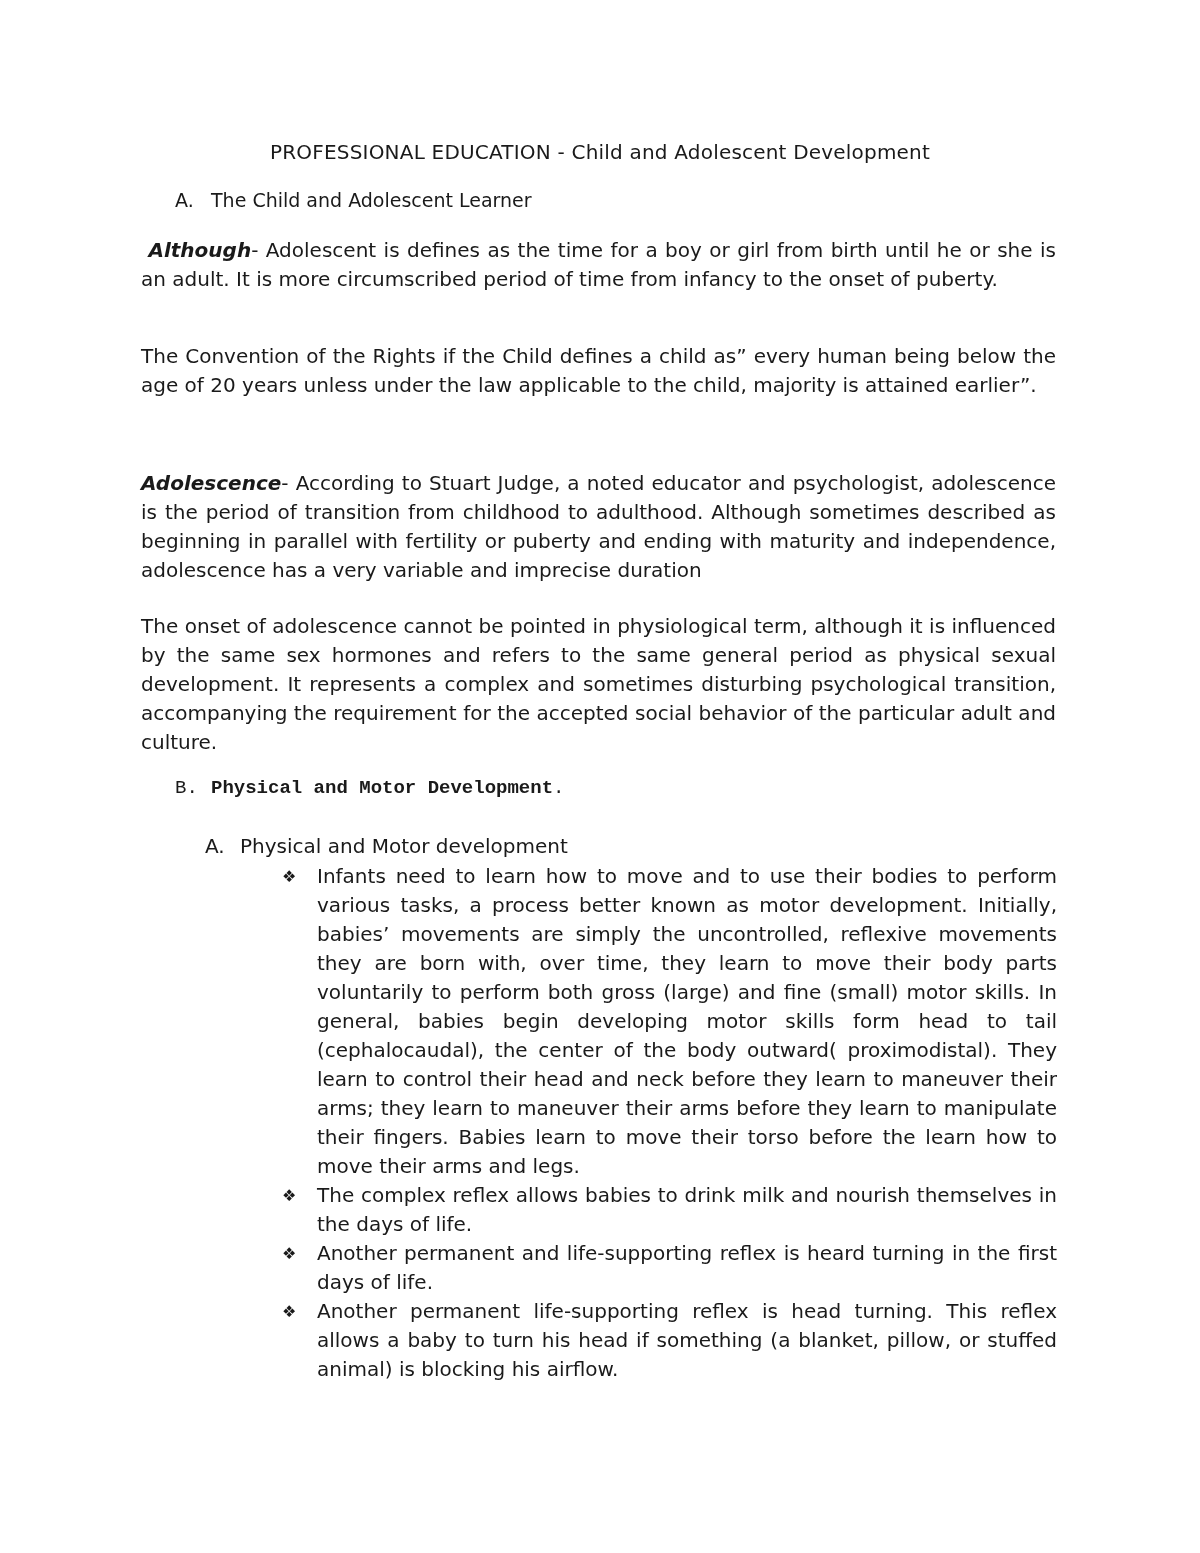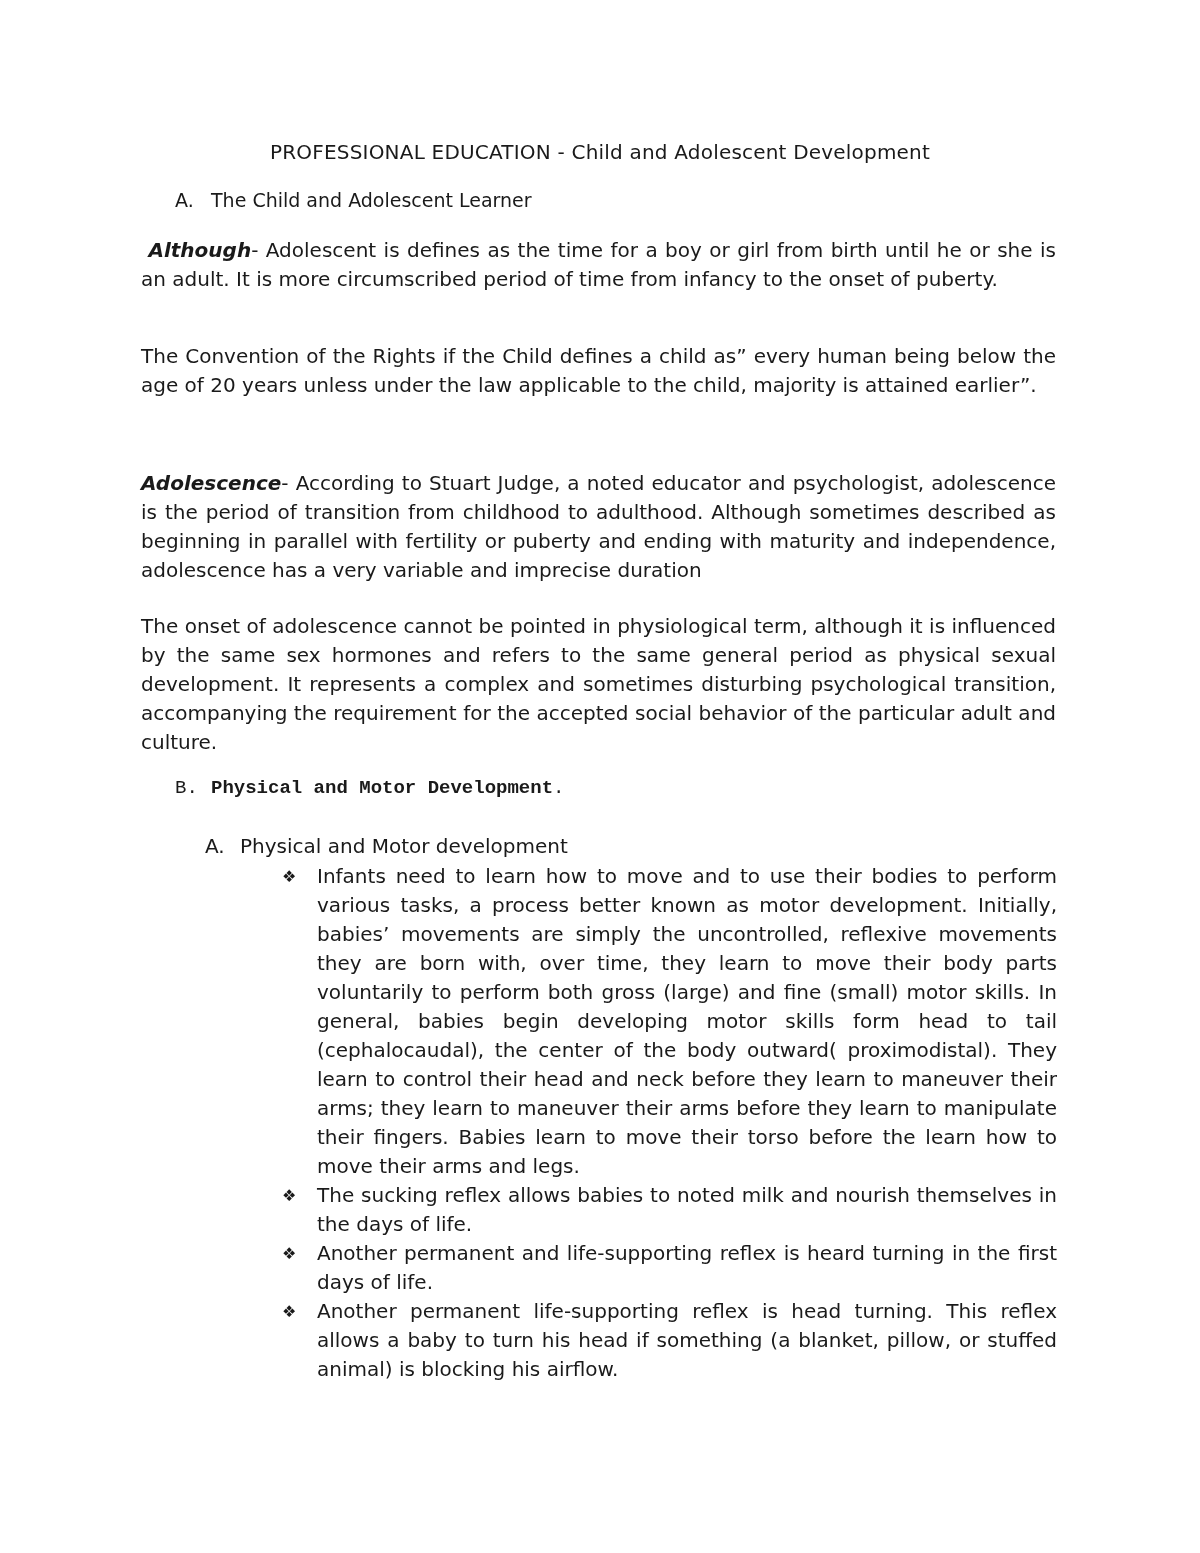--- a/index.html
+++ b/index.html
@@ -51,21 +51,21 @@
     <span class="num">A.</span><span>Physical and Motor development</span>
   </div>
 
   <div class="bullets">
     <div class="bullet">
       <span class="mark">❖</span>
       <span>Infants need to learn how to move and to use their bodies to perform various tasks, a process better known as motor development. Initially, babies’ movements are simply the uncontrolled, reflexive movements they are born with, over time, they learn to move their body parts voluntarily to perform both gross (large) and fine (small) motor skills. In general, babies begin developing motor skills form head to tail (cephalocaudal), the center of the body outward( proximodistal). They learn to control their head and neck before they learn to maneuver their arms; they learn to maneuver their arms before they learn to manipulate their fingers. Babies learn to move their torso before the learn how to move their arms and legs.</span>
     </div>
     <div class="bullet">
       <span class="mark">❖</span>
-      <span>The sucking reflex allows babies to noted milk and nourish themselves in the days of life.</span>
+      <span>The complex reflex allows babies to drink milk and nourish themselves in the days of life.</span>
     </div>
     <div class="bullet">
       <span class="mark">❖</span>
       <span>Another permanent and life-supporting reflex is heard turning in the first days of life.</span>
     </div>
     <div class="bullet">
       <span class="mark">❖</span>
       <span>Another permanent life-supporting reflex is head turning. This reflex allows a baby to turn his head if something (a blanket, pillow, or stuffed animal) is blocking his airflow.</span>
     </div>
   </div>

